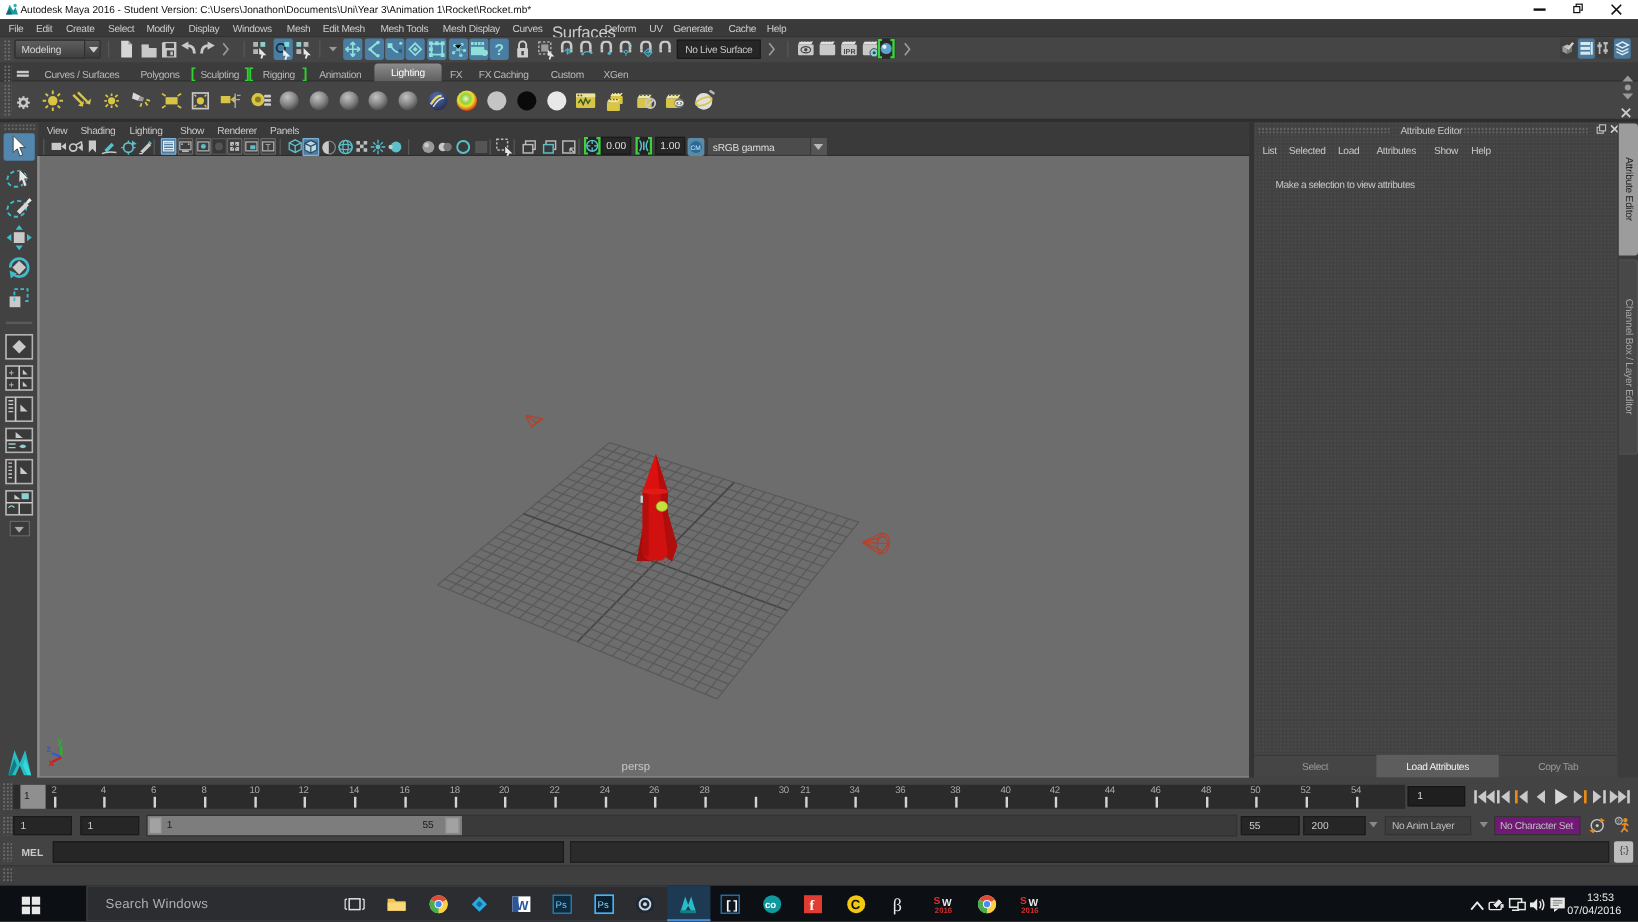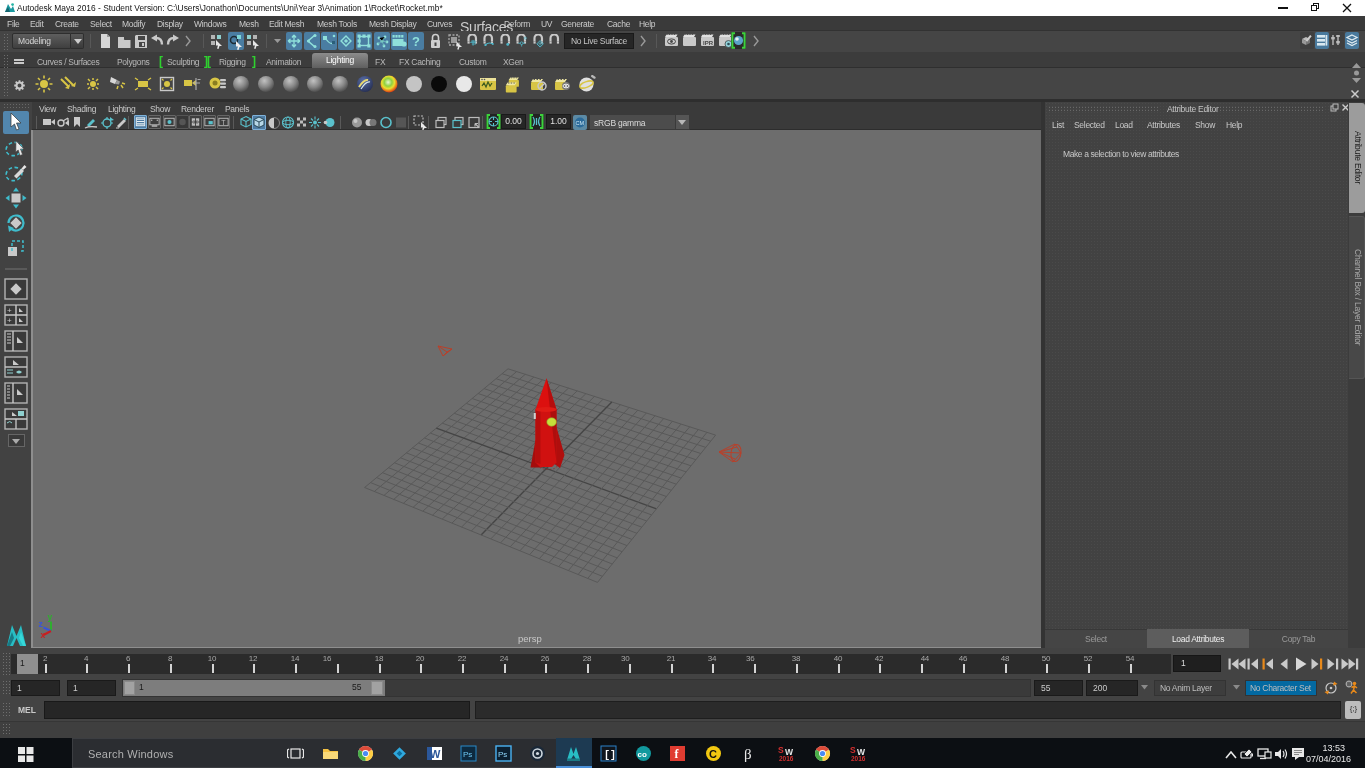--- a/index.html
+++ b/index.html
@@ -867,35 +867,35 @@
 <div style="position:absolute;left:120px;top:654px;width:16px;height:9px;font-size:8px;letter-spacing:-0.3px;color:#a8a8a8;text-align:center">6</div>
 <div style="position:absolute;left:128px;top:664px;width:1.5px;height:9px;background:#d4d4d4"></div>
 <div style="position:absolute;left:162px;top:654px;width:16px;height:9px;font-size:8px;letter-spacing:-0.3px;color:#a8a8a8;text-align:center">8</div>
 <div style="position:absolute;left:170px;top:664px;width:1.5px;height:9px;background:#d4d4d4"></div>
 <div style="position:absolute;left:204px;top:654px;width:16px;height:9px;font-size:8px;letter-spacing:-0.3px;color:#a8a8a8;text-align:center">10</div>
 <div style="position:absolute;left:212px;top:664px;width:1.5px;height:9px;background:#d4d4d4"></div>
 <div style="position:absolute;left:245px;top:654px;width:16px;height:9px;font-size:8px;letter-spacing:-0.3px;color:#a8a8a8;text-align:center">12</div>
 <div style="position:absolute;left:253px;top:664px;width:1.5px;height:9px;background:#d4d4d4"></div>
 <div style="position:absolute;left:287px;top:654px;width:16px;height:9px;font-size:8px;letter-spacing:-0.3px;color:#a8a8a8;text-align:center">14</div>
 <div style="position:absolute;left:295px;top:664px;width:1.5px;height:9px;background:#d4d4d4"></div>
-<div style="position:absolute;left:319px;top:654px;width:16px;height:9px;font-size:8px;letter-spacing:-0.3px;color:#a8a8a8;text-align:center">16</div>
+<div style="position:absolute;left:329px;top:654px;width:16px;height:9px;font-size:8px;letter-spacing:-0.3px;color:#a8a8a8;text-align:center">16</div>
 <div style="position:absolute;left:337px;top:664px;width:1.5px;height:9px;background:#d4d4d4"></div>
 <div style="position:absolute;left:371px;top:654px;width:16px;height:9px;font-size:8px;letter-spacing:-0.3px;color:#a8a8a8;text-align:center">18</div>
 <div style="position:absolute;left:379px;top:664px;width:1.5px;height:9px;background:#d4d4d4"></div>
 <div style="position:absolute;left:412px;top:654px;width:16px;height:9px;font-size:8px;letter-spacing:-0.3px;color:#a8a8a8;text-align:center">20</div>
 <div style="position:absolute;left:420px;top:664px;width:1.5px;height:9px;background:#d4d4d4"></div>
 <div style="position:absolute;left:454px;top:654px;width:16px;height:9px;font-size:8px;letter-spacing:-0.3px;color:#a8a8a8;text-align:center">22</div>
 <div style="position:absolute;left:462px;top:664px;width:1.5px;height:9px;background:#d4d4d4"></div>
 <div style="position:absolute;left:496px;top:654px;width:16px;height:9px;font-size:8px;letter-spacing:-0.3px;color:#a8a8a8;text-align:center">24</div>
 <div style="position:absolute;left:504px;top:664px;width:1.5px;height:9px;background:#d4d4d4"></div>
 <div style="position:absolute;left:537px;top:654px;width:16px;height:9px;font-size:8px;letter-spacing:-0.3px;color:#a8a8a8;text-align:center">26</div>
 <div style="position:absolute;left:545px;top:664px;width:1.5px;height:9px;background:#d4d4d4"></div>
 <div style="position:absolute;left:579px;top:654px;width:16px;height:9px;font-size:8px;letter-spacing:-0.3px;color:#a8a8a8;text-align:center">28</div>
 <div style="position:absolute;left:587px;top:664px;width:1.5px;height:9px;background:#d4d4d4"></div>
-<div style="position:absolute;left:621px;top:654px;width:16px;height:9px;font-size:8px;letter-spacing:-0.3px;color:#a8a8a8;text-align:left">30</div>
+<div style="position:absolute;left:649px;top:654px;width:16px;height:9px;font-size:8px;letter-spacing:-0.3px;color:#a8a8a8;text-align:left">30</div>
 <div style="position:absolute;left:629px;top:664px;width:1.5px;height:9px;background:#d4d4d4"></div>
 <div style="position:absolute;left:663px;top:654px;width:16px;height:9px;font-size:8px;letter-spacing:-0.3px;color:#a8a8a8;text-align:center">21</div>
 <div style="position:absolute;left:671px;top:664px;width:1.5px;height:9px;background:#d4d4d4"></div>
 <div style="position:absolute;left:704px;top:654px;width:16px;height:9px;font-size:8px;letter-spacing:-0.3px;color:#a8a8a8;text-align:center">34</div>
 <div style="position:absolute;left:712px;top:664px;width:1.5px;height:9px;background:#d4d4d4"></div>
 <div style="position:absolute;left:746px;top:654px;width:16px;height:9px;font-size:8px;letter-spacing:-0.3px;color:#a8a8a8;">36</div>
 <div style="position:absolute;left:754px;top:664px;width:1.5px;height:9px;background:#d4d4d4"></div>
 <div style="position:absolute;left:788px;top:654px;width:16px;height:9px;font-size:8px;letter-spacing:-0.3px;color:#a8a8a8;text-align:center">38</div>
 <div style="position:absolute;left:796px;top:664px;width:1.5px;height:9px;background:#d4d4d4"></div>
 <div style="position:absolute;left:830px;top:654px;width:16px;height:9px;font-size:8px;letter-spacing:-0.3px;color:#a8a8a8;text-align:center">40</div>
@@ -959,21 +959,21 @@
 <div style="position:absolute;left:352px;top:682px;width:20px;height:12px;font-size:8.5px;color:#1a1a1a">55</div>
 <div style="position:absolute;left:1034px;top:680px;width:49px;height:16px;background:#262626;border:1px solid #1a1a1a;color:#ccc;font-size:8.5px;line-height:14px;padding-left:6px">55</div>
 <div style="position:absolute;left:1086px;top:680px;width:52px;height:16px;background:#262626;border:1px solid #1a1a1a;color:#ccc;font-size:8.5px;line-height:14px;padding-left:6px">200</div>
 <svg class="ab" style="left:1141px;top:685px" width="7" height="5" viewBox="0 0 7 5">
     <polygon points="0,0 7,0 3.5,4.5" fill="#8a8a8a"></polygon>
   </svg>
 <div style="position:absolute;left:1154px;top:680px;width:72px;height:16px;background:#3d3d3d;border:1px solid #333;color:#bdbdbd;font-size:8.5px;letter-spacing:-0.3px;line-height:14px;padding-left:5px;white-space:nowrap">No Anim Layer</div>
 <svg class="ab" style="left:1233px;top:685px" width="7" height="5" viewBox="0 0 7 5">
     <polygon points="0,0 7,0 3.5,4.5" fill="#8a8a8a"></polygon>
   </svg>
-<div style="position:absolute;left:1245px;top:680px;width:72px;height:16px;background:#0369a1;border:1px solid #333;color:#bdbdbd;font-size:8.5px;letter-spacing:-0.3px;line-height:14px;padding-left:4px;white-space:nowrap">No Character Set</div>
+<div style="position:absolute;left:1245px;top:680px;width:72px;height:16px;background:#701a75;border:1px solid #333;color:#bdbdbd;font-size:8.5px;letter-spacing:-0.3px;line-height:14px;padding-left:4px;white-space:nowrap">No Character Set</div>
 <svg class="ab" style="left:1324px;top:681px" width="14" height="14" viewBox="0 0 14 14">
 <circle cx="7" cy="7" r="5" fill="none" stroke="#c8c8c8" stroke-width="1.2"></circle>
 <polygon points="10,0.5 13.5,3 9,4.5" fill="#e8891a"></polygon>
     <polygon points="4,13.5 0.5,11 5,9.5" fill="#e8891a"></polygon>
     <circle cx="7" cy="7" r="1.3" fill="#c8c8c8"></circle>
   </svg>
 <svg class="ab" style="left:1345px;top:680px" width="14" height="16" viewBox="0 0 14 16">
 <circle cx="4" cy="4" r="2.8" fill="none" stroke="#a8a8a8" stroke-width="1.2"></circle>
     <path d="M4 2.2 v1.2 M4 4.6 v1.2 M2.2 4 h1.2 M4.6 4 h1.2" stroke="#a8a8a8" stroke-width="0.8"></path>
 <circle cx="9.5" cy="3.5" r="1.8" fill="#e8891a"></circle>

